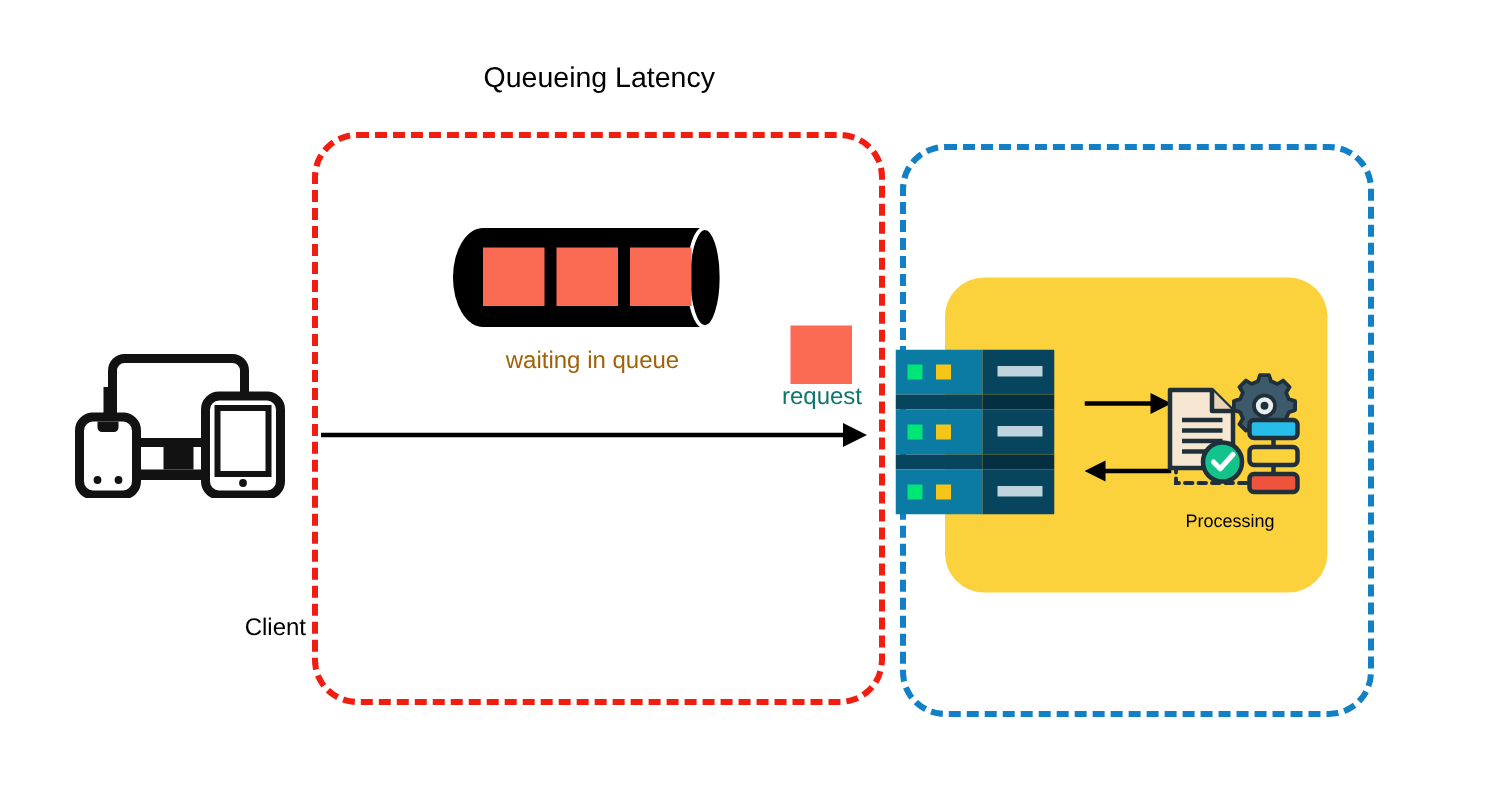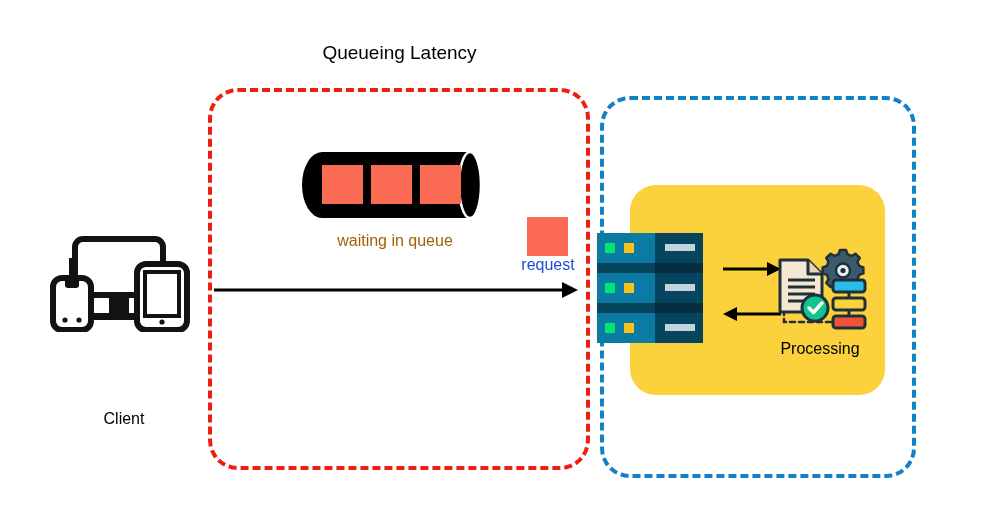--- a/index.html
+++ b/index.html
@@ -45,39 +45,39 @@
   #box-processing {
     left: 600px; top: 96px;
     width: 308px; height: 374px;
     border-color: #1280C6;
   }
 
   
   #client-icon { left: 48px; top: 236px; width: 145px; height: 96px; }
   #client-label {
     left: 44px; top: 410px; width: 160px;
-    text-align: center; font-size: 16px; color: #000;
+    text-align: right; font-size: 16px; color: #000;
   }
 
   
   #queue-group { left: 300px; top: 150px; width: 185px; height: 70px; }
   #queue-label {
     left: 300px; top: 232px; width: 190px;
     text-align: center; font-size: 16px; color: #a16207;
   }
 
   
   #request-square {
     left: 527px; top: 217px;
     width: 41px; height: 39px;
     background: #FB6A52;
   }
   #request-label {
     left: 505px; top: 256px; width: 86px;
-    text-align: center; font-size: 16px; color: #1d4ed8;
+    text-align: center; font-size: 16px; color: #0f766e;
   }
 
   
   #main-arrow { left: 214px; top: 278px; width: 364px; height: 24px; }
 
   
   #server-panel {
     left: 630px; top: 185px;
     width: 255px; height: 210px;
     background: #FBD13C;
@@ -92,21 +92,21 @@
   #server-rack { left: 597px; top: 233px; width: 106px; height: 110px; }
 
   
   #arrow-to-processing { left: 723px; top: 260px; width: 58px; height: 18px; }
   #arrow-from-processing { left: 723px; top: 305px; width: 58px; height: 18px; }
 
   
   #processing-icon { left: 770px; top: 244px; width: 100px; height: 90px; }
   #processing-label {
     left: 760px; top: 340px; width: 120px;
-    text-align: center; font-size: 16px; color: #000;
+    text-align: center; font-size: 12px; color: #000;
   }
 </style>
 </head>
 <body>
 
 <div id="canvas">
 
   <div class="abs section-title" id="title-queueing">Queueing Latency</div>
 
 

